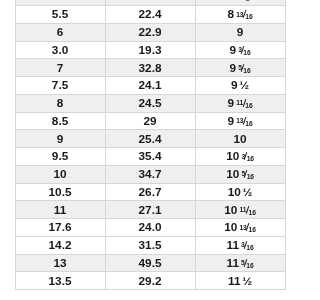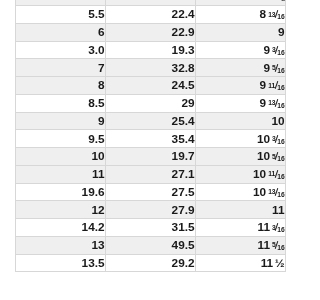--- a/index.html
+++ b/index.html
@@ -2,21 +2,21 @@
 <html><head>
 <meta charset="utf-8">
 <title>Shoe Size Conversion Table</title>
 <style>
 html,body{margin:0;padding:0;width:300px;height:300px;background:#ffffff;overflow:hidden;}
 body{font-family:"Liberation Sans",sans-serif;-webkit-font-smoothing:antialiased;}
 .table-viewport{position:absolute;left:0;top:0;width:300px;height:300px;overflow:hidden;background:#ffffff;will-change:transform;transform:translateZ(0);}
 .table-wrap{position:absolute;left:14.55px;top:-12.75px;width:271.0px;}
 table.size-table{border-collapse:collapse;width:271.0px;table-layout:fixed;}
 table.size-table td{
-  height:16.75px;line-height:16.75px;text-align:right;
+  height:16.75px;line-height:16.75px;text-align:center;
   font-size:11.8px;font-weight:bold;color:#1a1a1a;
   border:0.5px solid #d7d7d7;padding:0;white-space:nowrap;
 }
 tr.row-shaded td{background:#efefef;}
 tr.row-plain  td{background:#ffffff;}
 td > span.cell-text{display:block;position:relative;top:0.4px;}
 tr.row-clipped td > span.cell-text{top:-0.1px;}
 .frac-gap{display:inline-block;width:1.6px;}
 .frac{display:inline-block;position:relative;height:9px;vertical-align:-1px;
       font-size:6.7px;line-height:1;letter-spacing:-0.1px;}
@@ -80,20 +80,31 @@
             <td>
               <span class="cell-text">7</span>
             </td>
             <td>
               <span class="cell-text">32.8</span>
             </td>
             <td>
               <span class="cell-text"><span>9</span> <span class="frac" style="width: 12.45px; margin-left: -1.2px;"><i class="num">5</i><i class="slash" style="left: 4px;"></i><i class="den">16</i></span></span>
             </td>
           </tr>
+          <tr class="row-plain">
+            <td>
+              <span class="cell-text">7.5</span>
+            </td>
+            <td>
+              <span class="cell-text">24.1</span>
+            </td>
+            <td>
+              <span class="cell-text"><span>9</span><span class="frac-gap"></span><span>½</span></span>
+            </td>
+          </tr>
           <tr class="row-shaded">
             <td>
               <span class="cell-text">8</span>
             </td>
             <td>
               <span class="cell-text">24.5</span>
             </td>
             <td>
               <span class="cell-text"><span>9</span> <span class="frac" style="width: 16.4px; margin-left: -1.2px;"><i class="num">11</i><i class="slash" style="left: 7.95px;"></i><i class="den">16</i></span></span>
             </td>
@@ -129,57 +140,57 @@
             </td>
             <td>
               <span class="cell-text"><span>10</span> <span class="frac" style="width: 12.45px; margin-left: -1.2px;"><i class="num">3</i><i class="slash" style="left: 4px;"></i><i class="den">16</i></span></span>
             </td>
           </tr>
           <tr class="row-shaded">
             <td>
               <span class="cell-text">10</span>
             </td>
             <td>
-              <span class="cell-text">19.7</span>
+              <span class="cell-text">34.7</span>
             </td>
             <td>
               <span class="cell-text"><span>10</span> <span class="frac" style="width: 12.45px; margin-left: -1.2px;"><i class="num">5</i><i class="slash" style="left: 4px;"></i><i class="den">16</i></span></span>
             </td>
           </tr>
+          <tr class="row-plain">
+            <td>
+              <span class="cell-text">10.5</span>
+            </td>
+            <td>
+              <span class="cell-text">26.7</span>
+            </td>
+            <td>
+              <span class="cell-text"><span>10</span><span class="frac-gap"></span><span>½</span></span>
+            </td>
+          </tr>
           <tr class="row-shaded">
             <td>
               <span class="cell-text">11</span>
             </td>
             <td>
               <span class="cell-text">27.1</span>
             </td>
             <td>
               <span class="cell-text"><span>10</span> <span class="frac" style="width: 16.4px; margin-left: -1.2px;"><i class="num">11</i><i class="slash" style="left: 7.95px;"></i><i class="den">16</i></span></span>
             </td>
           </tr>
           <tr class="row-plain">
             <td>
-              <span class="cell-text">19.6</span>
-            </td>
-            <td>
-              <span class="cell-text">27.5</span>
+              <span class="cell-text">17.6</span>
+            </td>
+            <td>
+              <span class="cell-text">24.0</span>
             </td>
             <td>
               <span class="cell-text"><span>10</span> <span class="frac" style="width: 16.4px; margin-left: -1.2px;"><i class="num">13</i><i class="slash" style="left: 7.95px;"></i><i class="den">16</i></span></span>
-            </td>
-          </tr>
-          <tr class="row-shaded">
-            <td>
-              <span class="cell-text">12</span>
-            </td>
-            <td>
-              <span class="cell-text">27.9</span>
-            </td>
-            <td>
-              <span class="cell-text">11</span>
             </td>
           </tr>
           <tr class="row-plain">
             <td>
               <span class="cell-text">14.2</span>
             </td>
             <td>
               <span class="cell-text">31.5</span>
             </td>
             <td>

